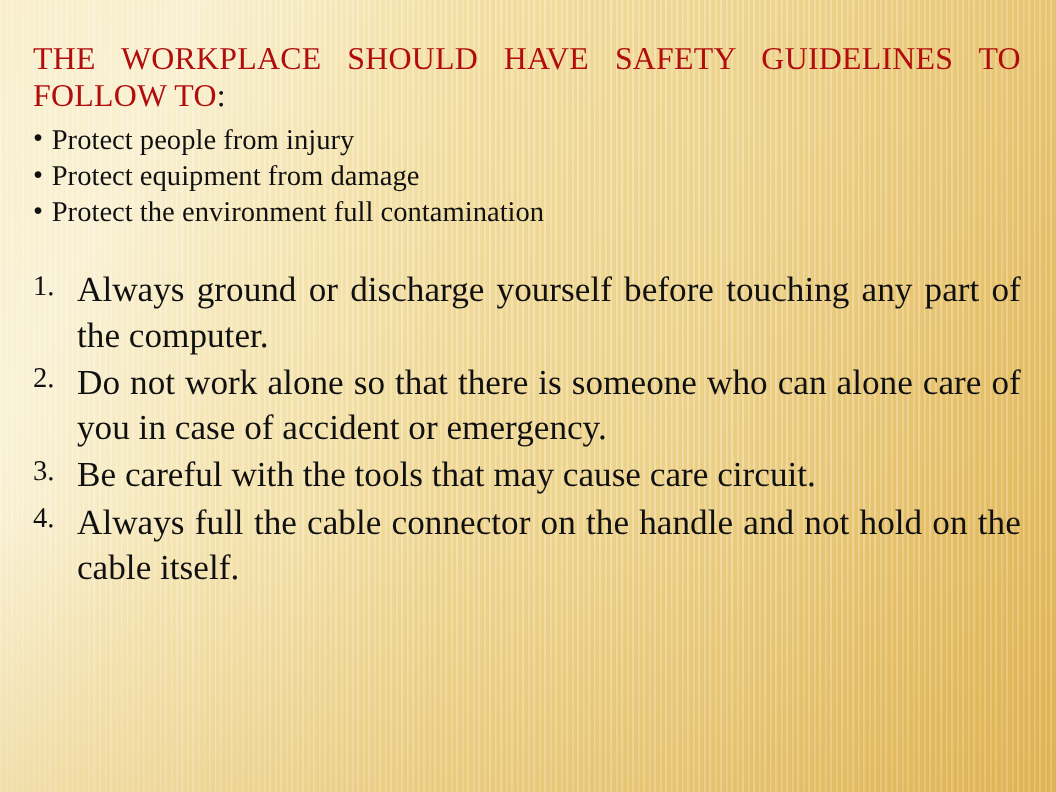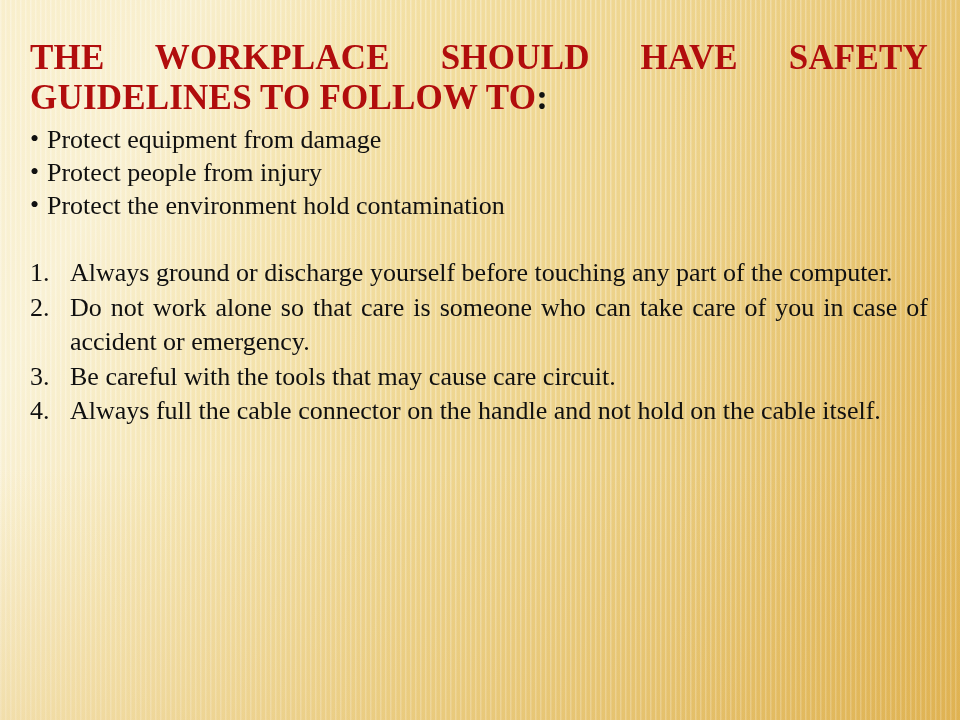--- a/index.html
+++ b/index.html
@@ -69,22 +69,22 @@
 
   .content {
     position: absolute;
     left: 30px;
     top: 38px;
     width: 898px;
   }
 
   .heading {
     color: #b10d0d;
-    font-weight: bold;
-    font-size: 35px;
+    font-weight: normal;
+    font-size: 29px;
     line-height: 1.13;
     letter-spacing: 0.2px;
     text-transform: uppercase;
     text-align: justify;
     text-justify: inter-word;
     margin: 0;
   }
   .heading .tail {
     color: #111111;
   }
@@ -126,21 +126,21 @@
   .numbered {
     margin: 0;
     padding: 0;
     list-style: none;
     counter-reset: item;
   }
   .numbered li {
     counter-increment: item;
     position: relative;
     padding-left: 40px;
-    font-size: 26px;
+    font-size: 32px;
     line-height: 1.3;
     color: #101010;
     text-align: justify;
     text-justify: inter-word;
     margin-bottom: 1px;
   }
   .numbered li::before {
     content: counter(item) ".";
     position: absolute;
     left: 0;
@@ -157,29 +157,29 @@
 <div class="slide">
   <div class="sheen-a"></div>
   <div class="sheen-b"></div>
   <div class="sheen-c"></div>
 
   <div class="content">
 
     <p class="heading"><span>THE WORKPLACE SHOULD HAVE SAFETY GUIDELINES TO FOLLOW TO</span><span class="tail">:</span></p>
 
     <ul class="bullets">
+      <li>Protect people from injury</li>
       <li>Protect equipment from damage</li>
-      <li>Protect people from injury</li>
-      <li>Protect the environment hold contamination</li>
+      <li>Protect the environment full contamination</li>
     </ul>
 
     <div class="spacer"></div>
 
 
     <ol class="numbered">
       <li>Always ground or discharge yourself before touching any part of the computer.</li>
-      <li>Do not work alone so that care is someone who can take care of you in case of accident or emergency.</li>
+      <li>Do not work alone so that there is someone who can alone care of you in case of accident or emergency.</li>
       <li>Be careful with the tools that may cause care circuit.</li>
       <li>Always full the cable connector on the handle and not hold on the cable itself.</li>
     </ol>
 
   </div>
 </div>
 
 </body></html>

